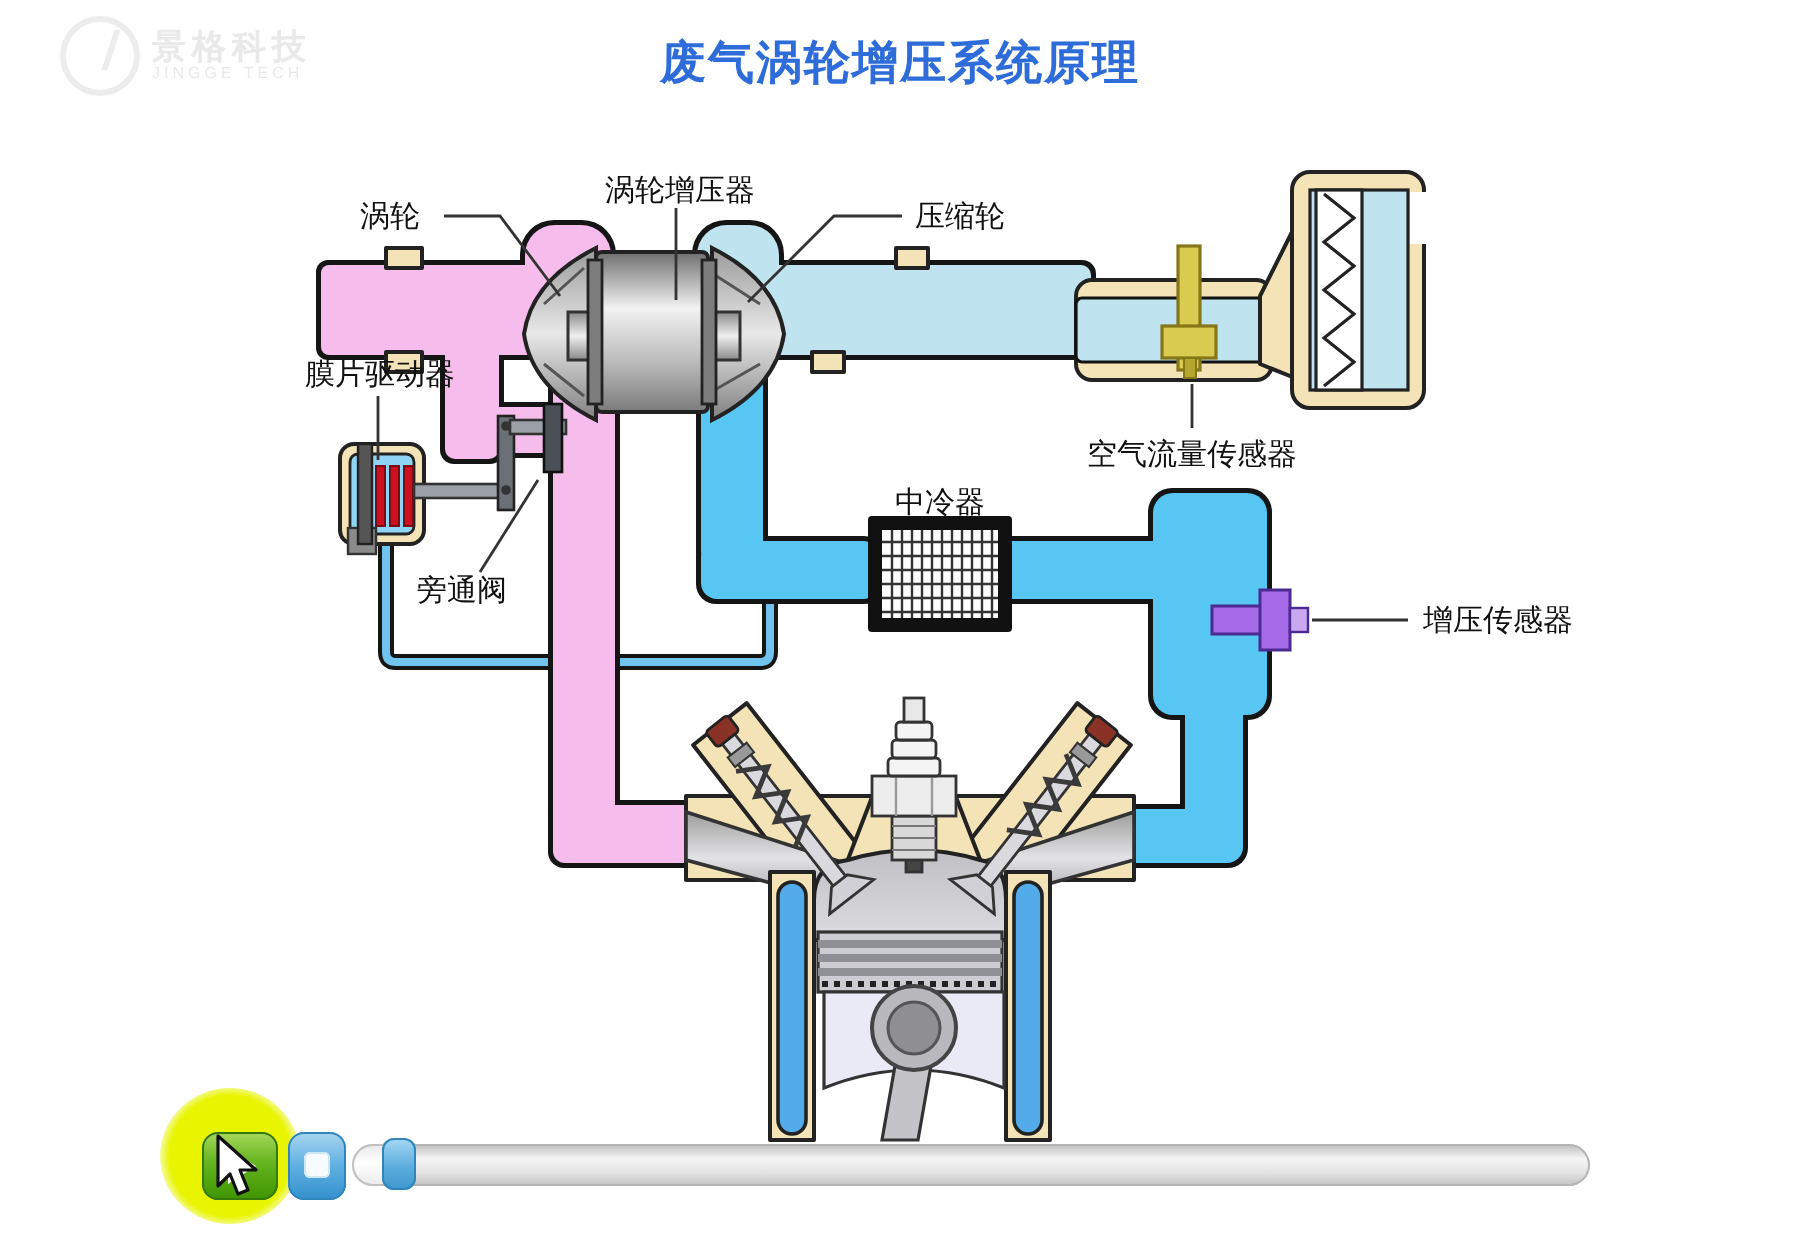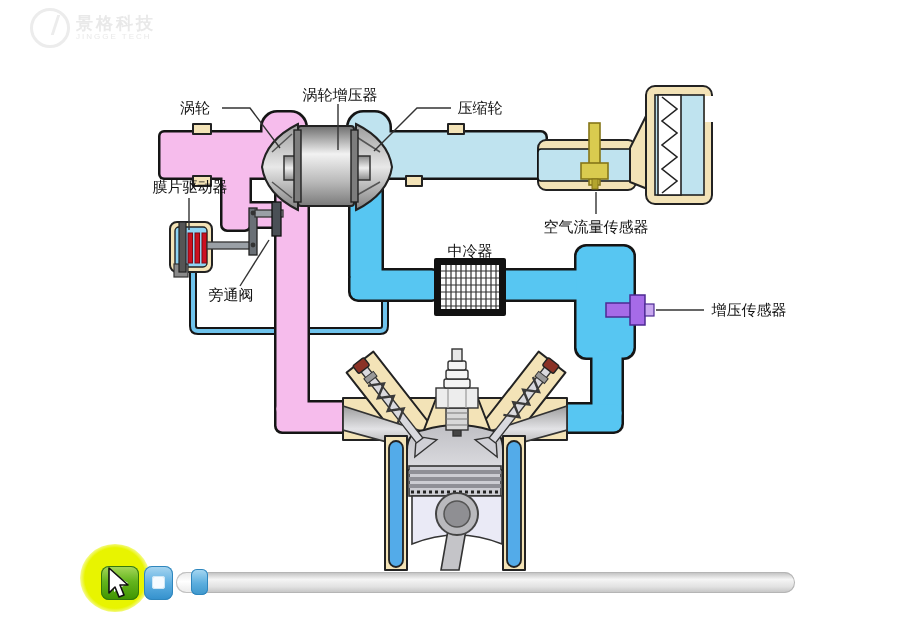--- a/index.html
+++ b/index.html
@@ -47,20 +47,21 @@
 <div class="stage">
 
   <div class="logo">
     <div class="logo-circle"></div>
     <div class="logo-txt">
       <span class="logo-name">景格科技</span>
       <span class="logo-sub">JINGGE TECH</span>
     </div>
   </div>
 
+  <div class="title">废气涡轮增压系统原理</div>
 
   <svg width="900" height="618" viewBox="0 0 900 618">
     <defs>
       <linearGradient id="gBody" x1="0" y1="0" x2="0" y2="1">
         <stop offset="0" stop-color="#6e6e6e"></stop>
           <stop offset="0.35" stop-color="#f2f2f2"></stop>
         <stop offset="0.7" stop-color="#b9b9b9"></stop>
           <stop offset="1" stop-color="#7a7a7a"></stop>
       </linearGradient>
       <linearGradient id="gShaft" x1="0" y1="0" x2="0" y2="1">

